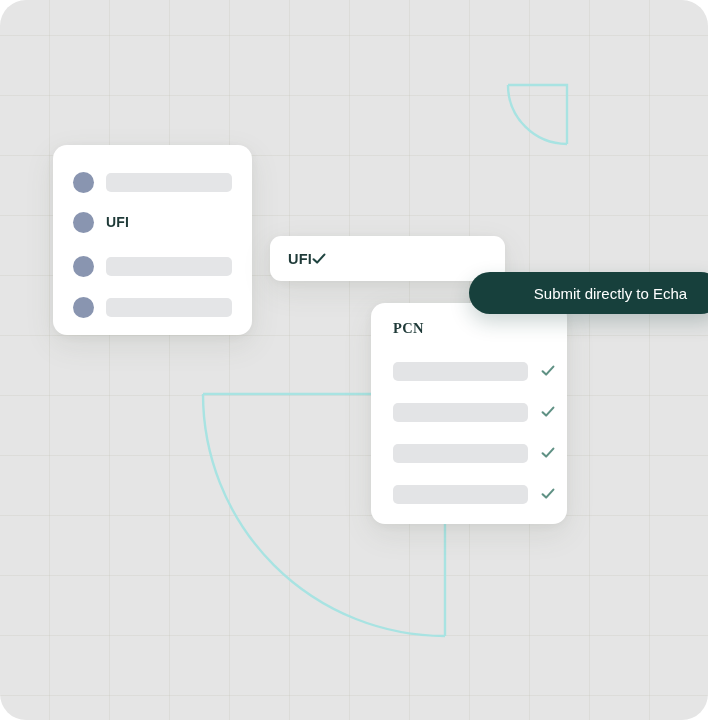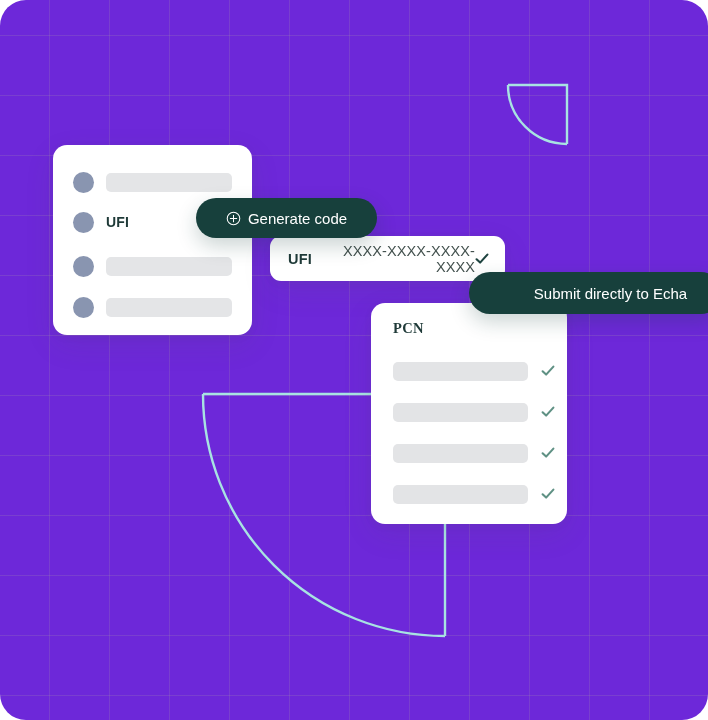--- a/index.html
+++ b/index.html
@@ -8,24 +8,23 @@
     background: #ffffff;
   }
   body {
     font-family: "Liberation Sans", sans-serif;
   }
 
   .canvas {
     position: relative;
     width: 708px;
     height: 720px;
-    background: #6d28d9;
+    background: #e5e5e5;
     border-radius: 26px;
     overflow: hidden;
-    text-align: right;
   }
 
   
   .grid {
     position: absolute;
     inset: 0;
     background-image:
       linear-gradient(to right, rgba(180,178,160,0.17) 1px, transparent 1px),
       linear-gradient(to bottom, rgba(180,178,160,0.17) 1px, transparent 1px);
     background-size: 60px 60px;
@@ -253,33 +252,23 @@
       <span class="dot"></span>
       <span class="bar"></span>
     </div>
 
     <div class="list-row r4">
       <span class="dot"></span>
       <span class="bar"></span>
     </div>
   </div>
 
-  <div class="pill pill-generate z-gen">
-    <span class="plus-icon">
-      <svg viewBox="0 0 16 16" width="15" height="15">
-        <circle cx="8" cy="8" r="6.7" fill="none" stroke="#ffffff" stroke-width="1.1"></circle>
-        <path d="M8 4.6 V 11.4 M 4.6 8 H 11.4" stroke="#ffffff" stroke-width="1.1" stroke-linecap="round"></path>
-      </svg>
-    </span>
-    <span>Generate code</span>
-  </div>
 
   <div class="card card-ufi z-ufi">
     <span class="ufi-key">UFI</span>
-    <span class="ufi-val">XXXX-XXXX-XXXX-XXXX</span>
     <span class="check-dark">
       <svg viewBox="0 0 14 14" width="14" height="14">
         <path d="M1.6 7.3 L5.1 10.6 L12.4 2.6" fill="none" stroke="currentColor" stroke-width="2.1" stroke-linecap="round" stroke-linejoin="round"></path>
       </svg>
     </span>
   </div>
 
   <div class="pill pill-submit z-sub">
     <span>Submit directly to Echa</span>
   </div>

